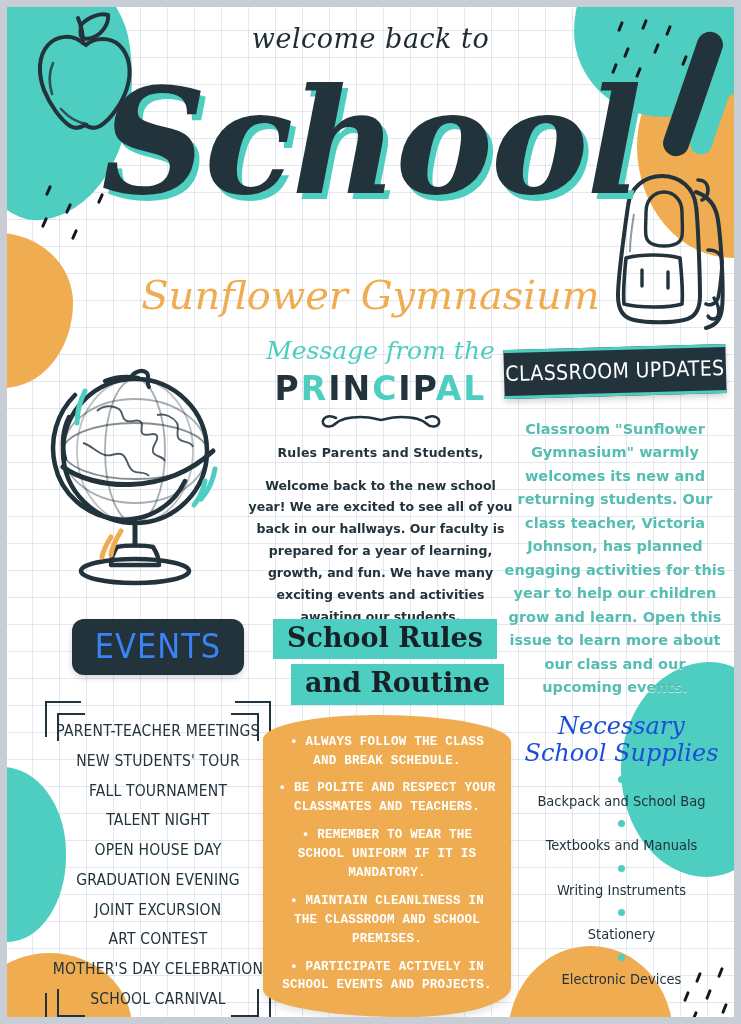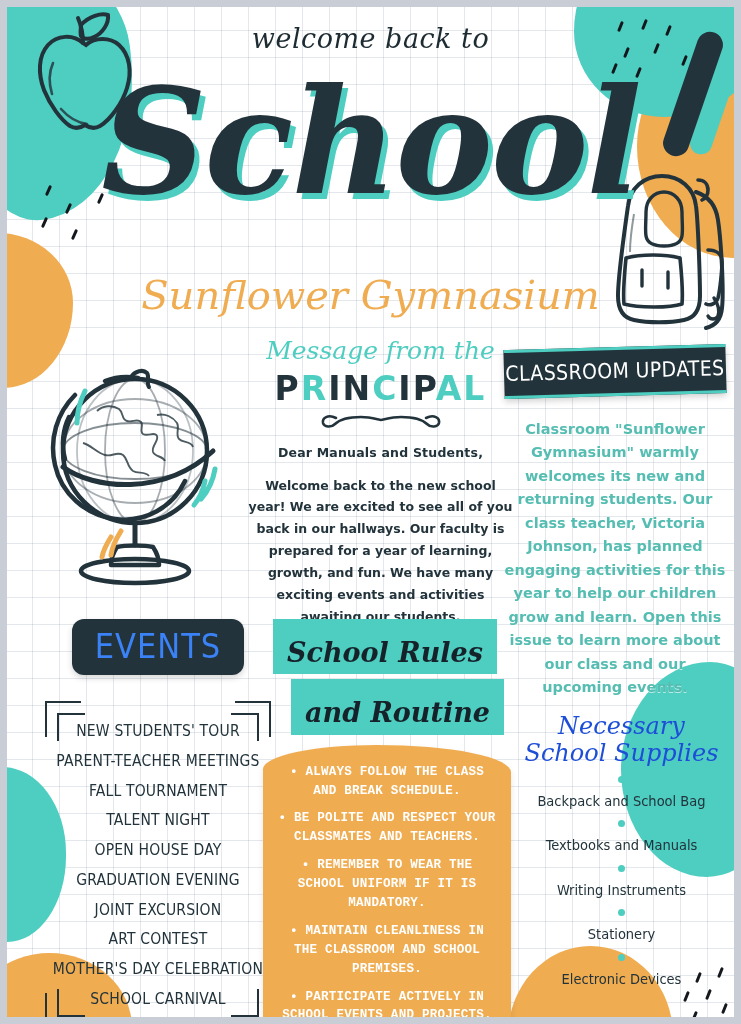--- a/index.html
+++ b/index.html
@@ -185,22 +185,22 @@
   .corner2{position:absolute;width:26px;height:26px;border:2.3px solid #22333B;}
   .c2-tl{left:14px;top:12px;border-right:none;border-bottom:none;}
   .c2-tr{right:14px;top:12px;border-left:none;border-bottom:none;}
   .c2-bl{left:14px;bottom:12px;border-right:none;border-top:none;}
   .c2-br{right:14px;bottom:12px;border-left:none;border-top:none;}
 
   
   .rules-wrap{position:absolute;left:256px;top:612px;width:248px;z-index:6;}
   .rules-t1,.rules-t2{
     display:inline-block;background:#4ECDC1;color:#16222a;
-    font-family:"DejaVu Serif",serif;font-style:italic;font-weight:bold;
-    font-size:27px;line-height:1.05;padding:20px 14px 7px;
+    font-family:"DejaVu Serif",serif;font-weight:bold;
+    font-size:27px;line-height:1.05;padding:5px 14px 7px;
   }
   .rules-t1{margin-left:10px;}
   .rules-t2{margin-top:5px;margin-left:28px;}
   .rules-blob{
     position:relative;margin-top:10px;background:#EFAC51;
     border-radius:46% 54% 42% 58% / 8% 9% 10% 9%;
     padding:18px 14px 22px;
     box-shadow:0 4px 7px rgba(0,0,0,.10);
   }
   .rules-blob ul{margin:0;padding:0;}
@@ -325,21 +325,21 @@
     </span>
   </div>
   <div class="subtitle content">Sunflower Gymnasium</div>
 
   <div class="principal-col">
     <div class="msg-from">Message from the</div>
     <div class="principal-title"><span>P</span><span class="t">R</span><span>IN</span><span class="t">C</span><span>I</span><span>P</span><span class="t">AL</span></div>
     <svg class="flourish" width="122" height="20" viewBox="0 0 122 20" fill="none">
       <path d="M16 6c-8-4-14 0-13 5 1 4 8 5 12 1 5-5 14-7 26-7 10 0 18 3 20 3 2 0 10-3 20-3 12 0 21 2 26 7 4 4 11 3 12-1 1-5-5-9-13-5" stroke="#22333B" stroke-width="2.6" fill="none" stroke-linecap="round"></path>
     </svg>
-    <div class="dear">Dear Manuals and Students,</div>
+    <div class="dear">Rules Parents and Students,</div>
     <div class="msg-body">Welcome back to the new school year! We are excited to see all of you back in our hallways. Our faculty is prepared for a year of learning, growth, and fun. We have many exciting events and activities awaiting our students.</div>
   </div>
 
   <div class="cu-wrap">
     <div class="cu-banner">
       <span>CLASSROOM UPDATES</span>
     </div>
     <div class="cu-body">Classroom "Sunflower Gymnasium" warmly welcomes its new and returning students. Our class teacher, Victoria Johnson, has planned engaging activities for this year to help our children grow and learn. Open this issue to learn more about our class and our upcoming events.</div>
   </div>
 
@@ -350,22 +350,22 @@
     <div class="events-list">
       <span class="corner c-tl"></span>
       <span class="corner c-tr"></span>
       <span class="corner c-bl"></span>
       <span class="corner c-br"></span>
       <span class="corner2 c2-tl"></span>
       <span class="corner2 c2-tr"></span>
       <span class="corner2 c2-bl"></span>
       <span class="corner2 c2-br"></span>
       <ul>
+        <li>PARENT-TEACHER MEETINGS</li>
         <li>NEW STUDENTS' TOUR</li>
-        <li>PARENT-TEACHER MEETINGS</li>
         <li>FALL TOURNAMENT</li>
         <li>TALENT NIGHT</li>
         <li>OPEN HOUSE DAY</li>
         <li>GRADUATION EVENING</li>
         <li>JOINT EXCURSION</li>
         <li>ART CONTEST</li>
         <li>MOTHER'S DAY CELEBRATION</li>
         <li>SCHOOL CARNIVAL</li>
       </ul>
     </div>

